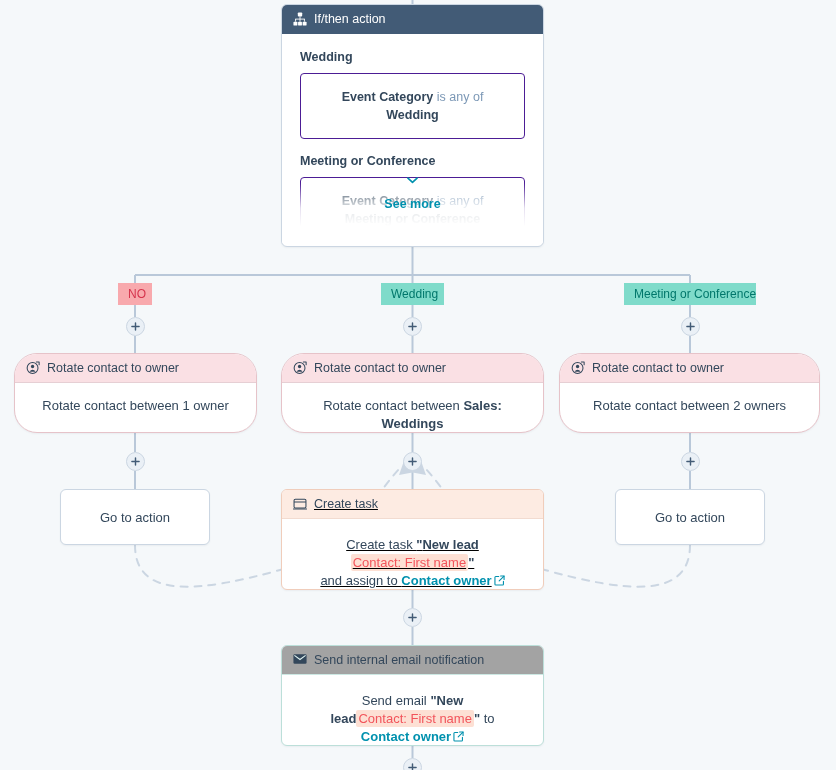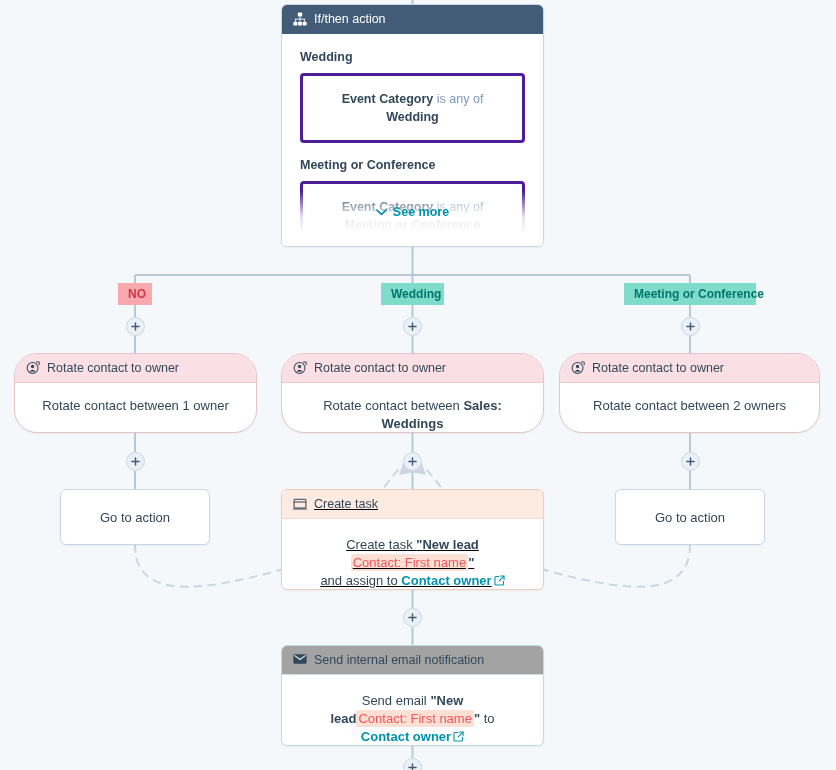--- a/index.html
+++ b/index.html
@@ -50,46 +50,47 @@
   .card.mint  { border-color: #bcdfd9; }
 
   
   #branch-card { left: 281px; top: 4px; width: 263px; height: 243px; }
   #branch-card .card-body { padding: 14px 18px 0; text-align: left; position: relative; }
   .cond-label {
     font-size: 12.5px; font-weight: bold; color: #33475b;
     margin-bottom: 7px;
   }
   .cond-box {
-    border: 3px solid #4c1d95; border-radius: 4px;
+    border: 1px solid #4c1d95; border-radius: 4px;
     padding: 14px 24px;
     text-align: center;
     font-size: 12.5px; line-height: 18px; color: #7c98b6;
     margin-bottom: 13px;
   }
   .cond-box b { color: #33475b; font-weight: bold; }
   .cond-box.clipped { margin-bottom: 0; }
   .fade-mask {
     position: absolute; left: 0; right: 0; bottom: 0; height: 60px;
     background: linear-gradient(to bottom, rgba(255,255,255,0) 0%, rgba(255,255,255,.86) 42%, #fff 72%);
     pointer-events: none;
   }
   .see-more {
     position: absolute; left: 0; right: 0; bottom: 30px;
     display: flex; align-items: center; justify-content: center; gap: 6px;
     font-size: 12.5px; font-weight: bold; color: #0091ae;
     cursor: pointer;
+    flex-direction: column;
   }
 
   
   .badge {
     position: absolute;
     height: 22px; line-height: 22px;
     padding: 0 10px;
-    font-size: 12px; font-weight: bold;
+    font-size: 12px; font-weight: normal;
     white-space: nowrap;
   }
   .badge-no   { background: #f8a9ad; color: #d6344d; }
   .badge-mint { background: #7fdbca; color: #00776b; }
 
   
   .plus {
     position: absolute; width: 19px; height: 19px;
     border-radius: 50%;
     background: #eaf0f6; border: 1px solid #cbd6e2;

